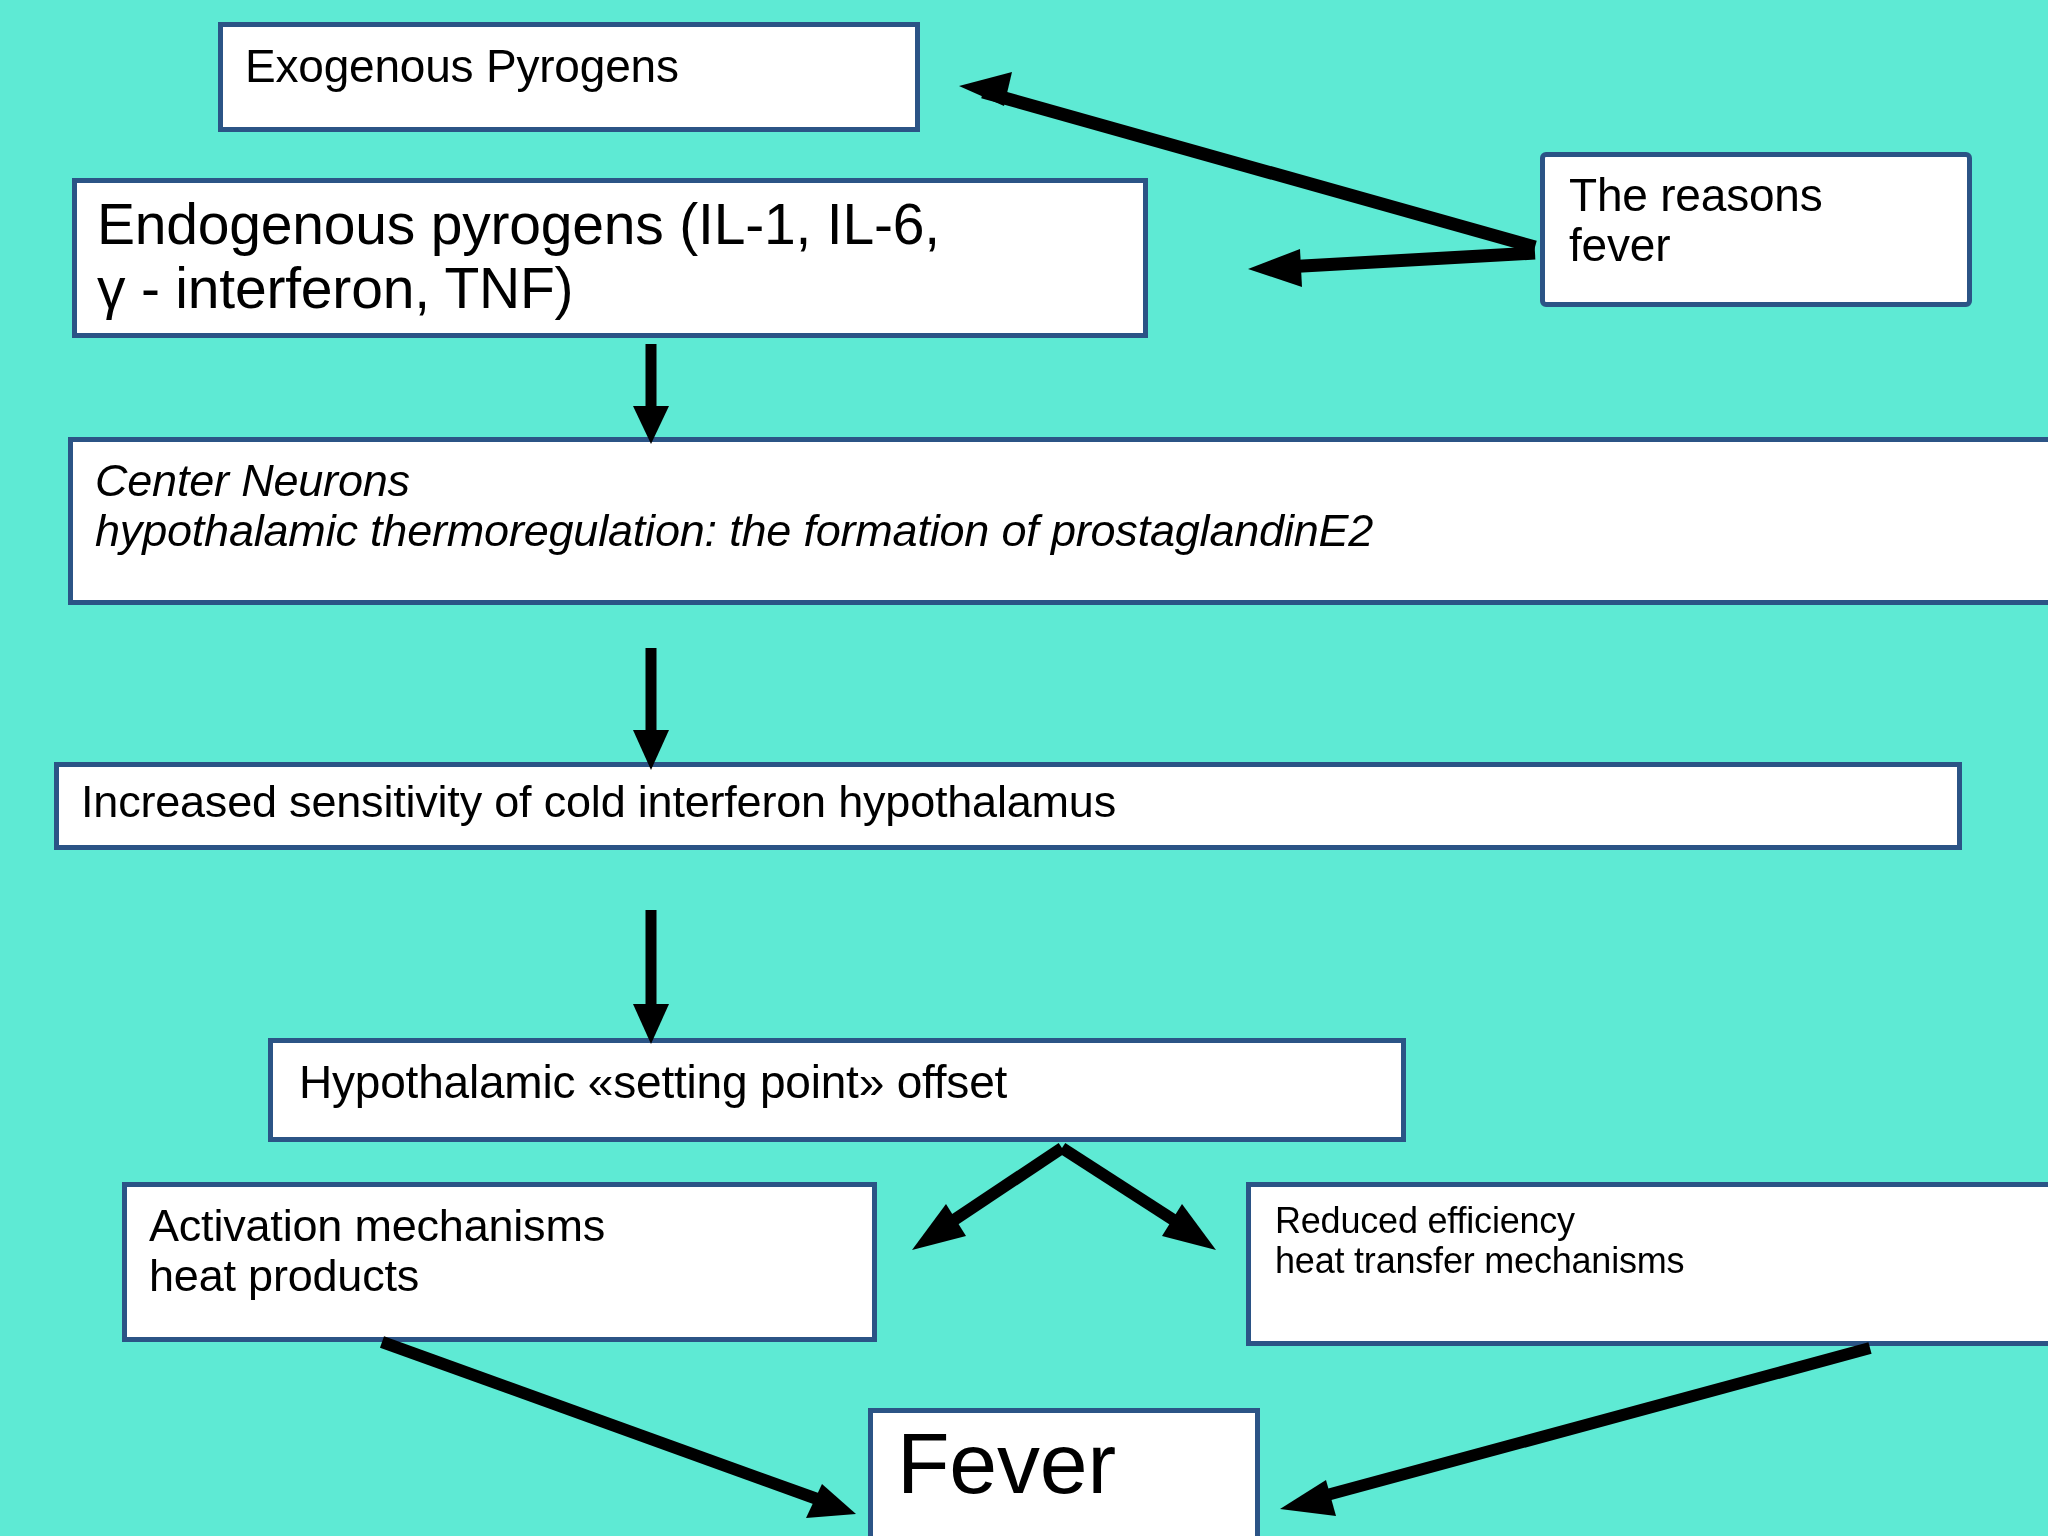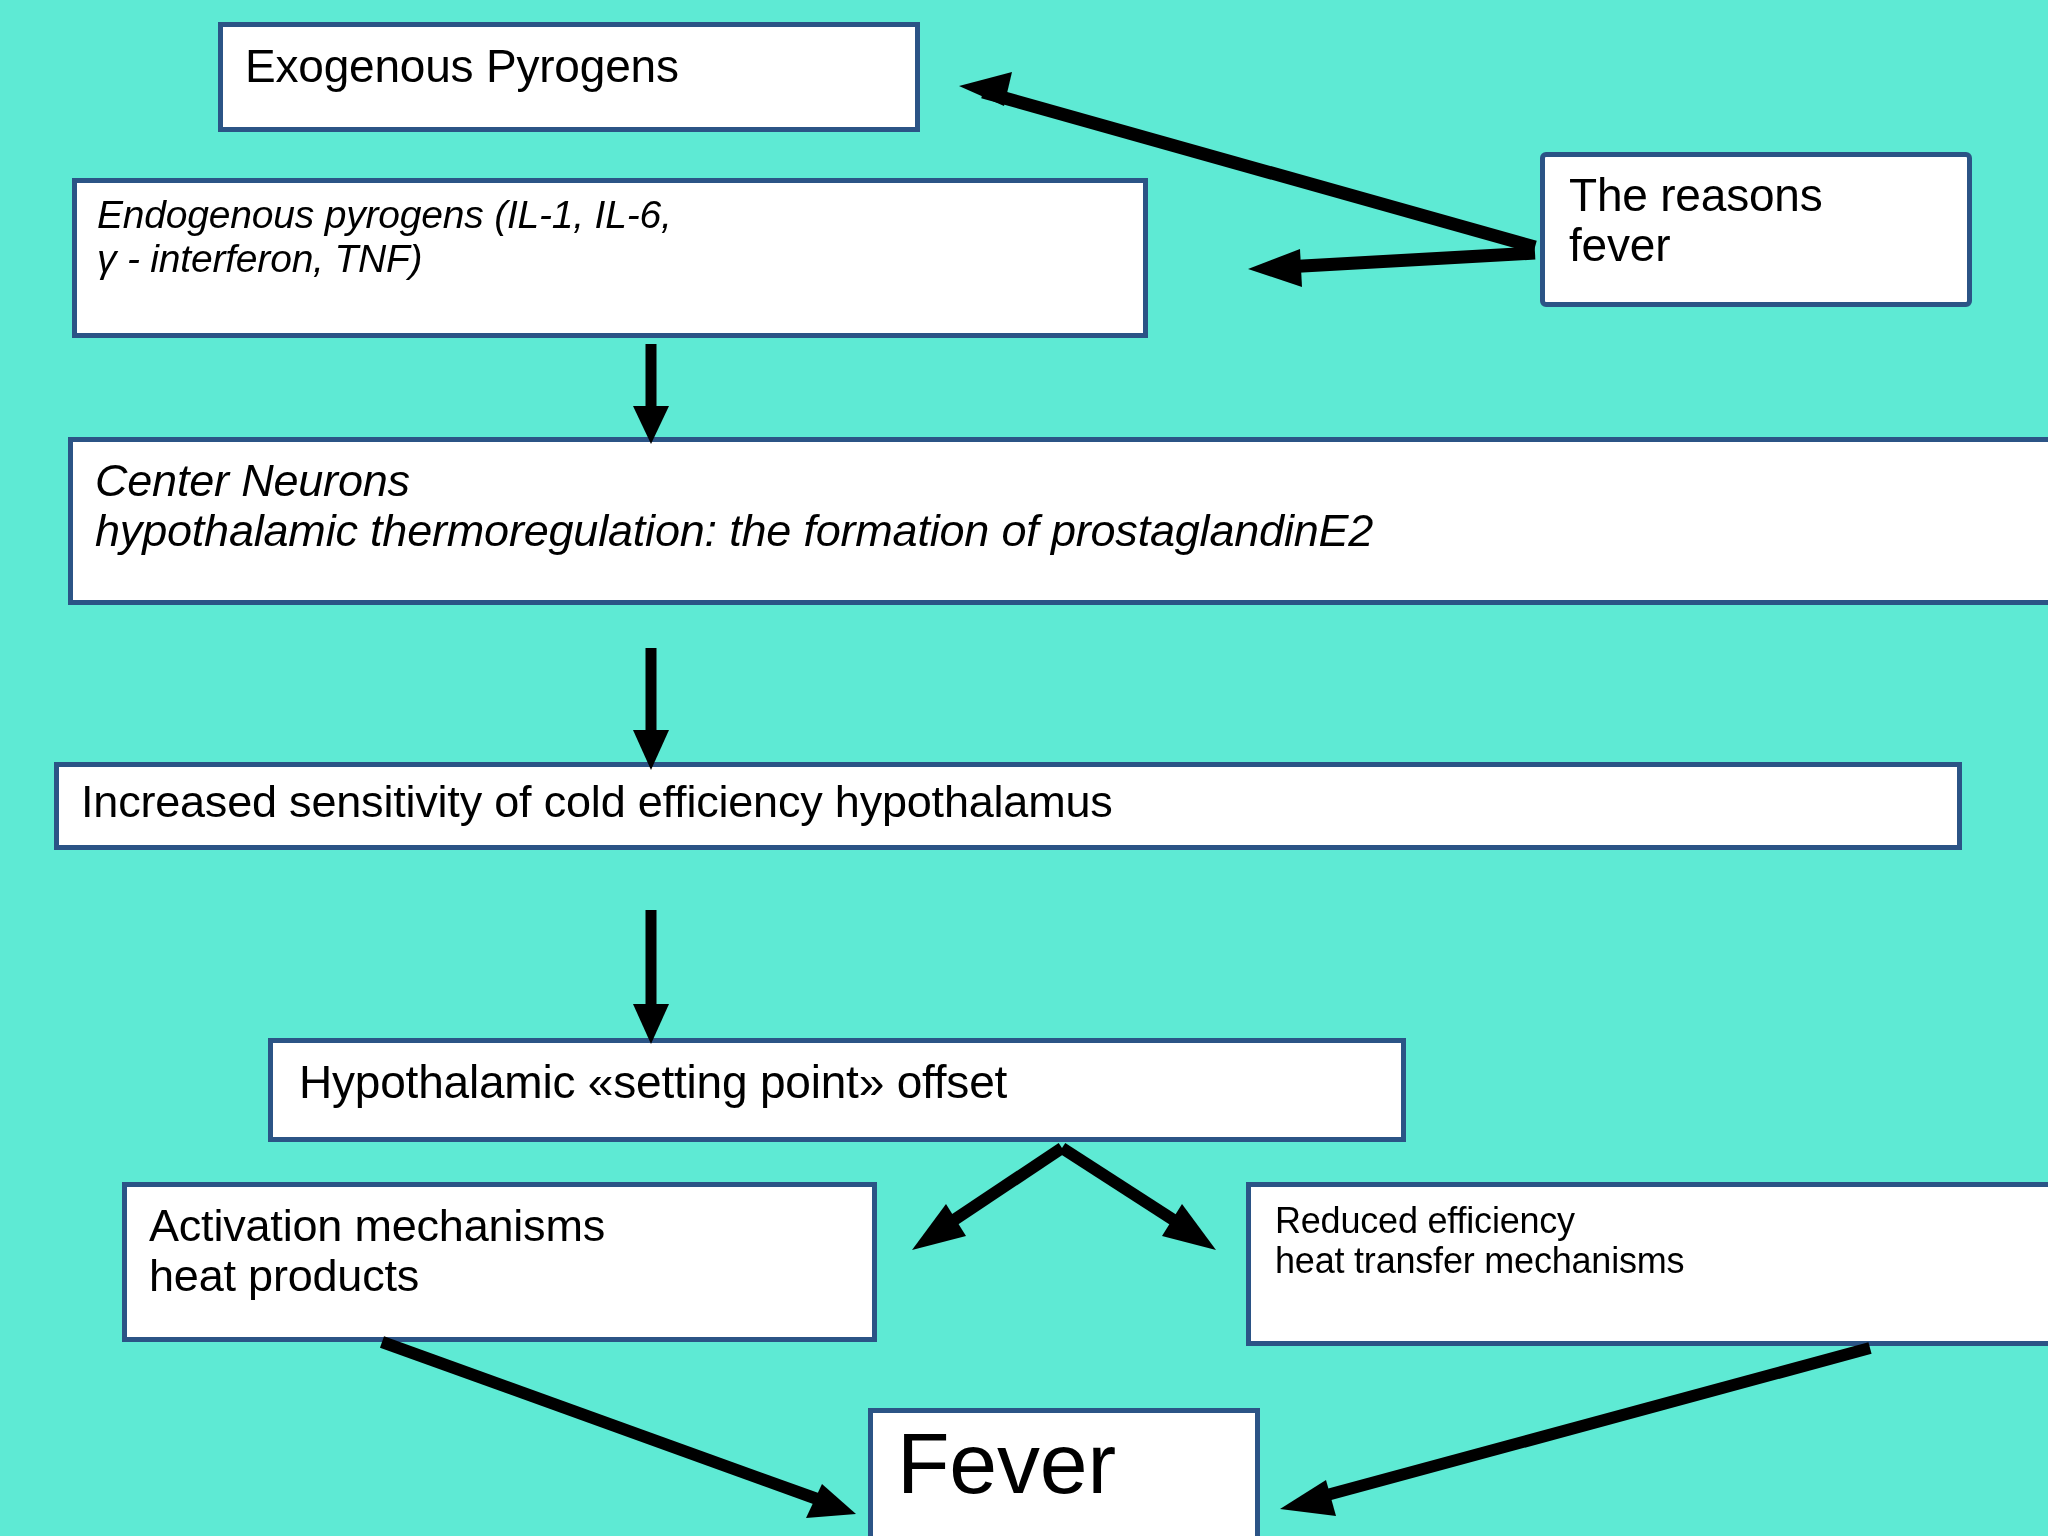--- a/index.html
+++ b/index.html
@@ -37,21 +37,21 @@
   #node-exogenous {
     left: 218px; top: 22px; width: 702px; height: 110px;
     padding: 16px 0 0 22px;
   }
   #node-exogenous .node-label { font-size: 46px; }
 
   #node-endogenous {
     left: 72px; top: 178px; width: 1076px; height: 160px;
     padding: 10px 0 0 20px;
   }
-  #node-endogenous .node-label { font-size: 39px; line-height: 1.12; font-style: italic; }
+  #node-endogenous .node-label { font-size: 57px; line-height: 1.12; }
 
   #node-reasons {
     left: 1540px; top: 152px; width: 432px; height: 155px;
     padding: 14px 0 0 24px;
     border-radius: 6px;
   }
   #node-reasons .node-label { font-size: 46px; line-height: 1.08; }
 
   #node-center {
     left: 68px; top: 437px; width: 2060px; height: 168px;
@@ -163,21 +163,21 @@
     <span class="node-label">The reasons
 fever</span>
   </div>
 
   <div class="node" id="node-center">
     <span class="node-label">Center Neurons
 hypothalamic thermoregulation: the formation of prostaglandinE2</span>
   </div>
 
   <div class="node" id="node-increased">
-    <span class="node-label">Increased sensitivity of cold efficiency hypothalamus</span>
+    <span class="node-label">Increased sensitivity of cold interferon hypothalamus</span>
   </div>
 
   <div class="node" id="node-setpoint">
     <span class="node-label">Hypothalamic «setting point» offset</span>
   </div>
 
   <div class="node" id="node-activation">
     <span class="node-label">Activation mechanisms
 heat products</span>
   </div>

